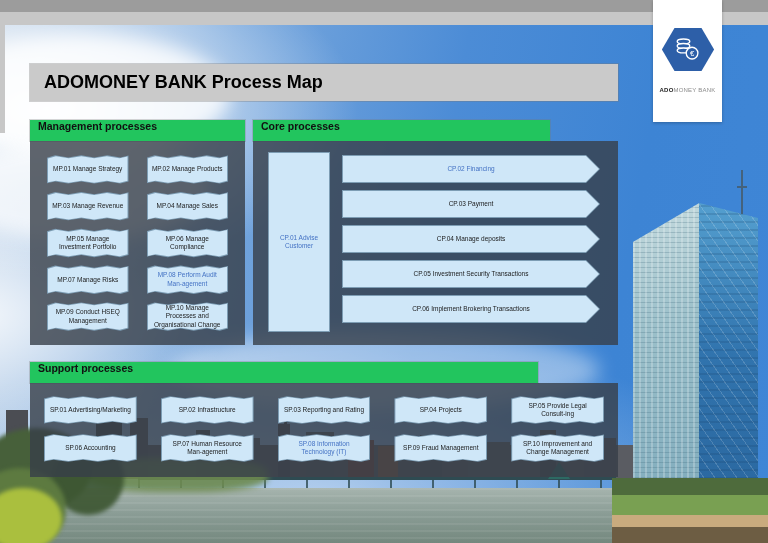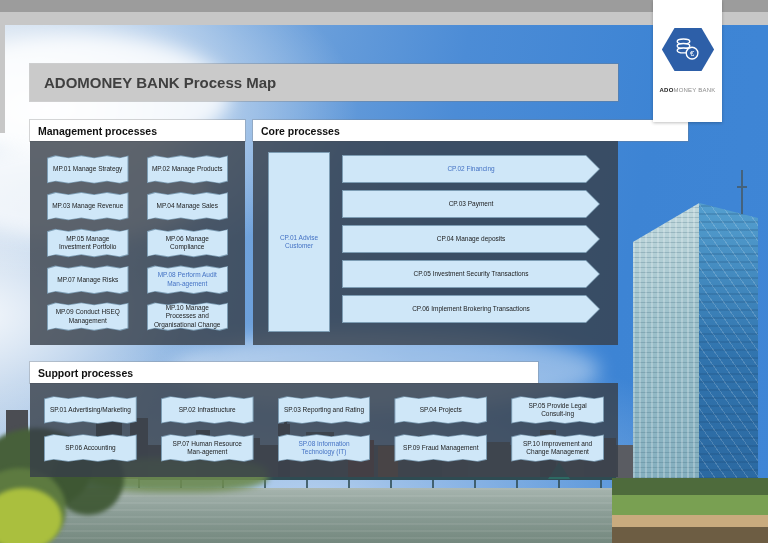--- a/index.html
+++ b/index.html
@@ -49,31 +49,31 @@
   .bar-light{position:absolute;left:0;top:12px;width:768px;height:13px;background:#c7c7c7;z-index:6;}
   .left-strip{position:absolute;left:0;top:25px;width:5px;height:108px;background:#c7c7c7;z-index:6;}
   .logo-card{position:absolute;left:653px;top:0;width:69px;height:122px;background:#fff;z-index:7;
     box-shadow:0 1px 3px rgba(0,0,0,.25);display:flex;flex-direction:column;align-items:center;}
   .logo-hex{margin-top:26px;}
   .logo-text{margin-top:14px;font-size:6px;letter-spacing:.2px;color:#8a8a8a;white-space:nowrap;}
   .logo-text b{color:#222;}
   
   .title-bar{position:absolute;left:30px;top:64px;width:588px;height:37px;background:#cacaca;z-index:5;
     display:flex;align-items:center;box-shadow:0 0 0 1px rgba(120,120,120,.35);}
-  .title-bar span{margin-left:14px;font-size:15px;font-weight:bold;color:#404040;}
-  
-  .phead{position:absolute;height:21px;background:#ffffff;z-index:5;display:flex;align-items:center;
+  .title-bar span{margin-left:14px;font-size:18px;font-weight:bold;color:#000000;}
+  
+  .phead{position:absolute;height:21px;background:#22c55e;z-index:5;display:flex;align-items:flex-start;
     box-shadow:0 0 0 1px rgba(120,120,120,.3);}
   .phead span{margin-left:8px;font-size:10.5px;font-weight:bold;color:#111;}
   .pbody{position:absolute;background:rgba(55,63,72,.8);z-index:5;}
   .mgmt-head{left:30px;top:120px;width:215px;}
   .mgmt-body{left:30px;top:141px;width:215px;height:204px;
     display:grid;grid-template-columns:1fr 1fr;column-gap:18px;row-gap:6px;
     padding:13px 17px;box-sizing:border-box;}
-  .core-head{left:253px;top:120px;width:435px;}
+  .core-head{left:253px;top:120px;width:297px;}
   .core-body{left:253px;top:141px;width:365px;height:204px;}
   .sup-head{left:30px;top:362px;width:508px;}
   .sup-body{left:30px;top:383px;width:588px;height:94px;
     display:grid;grid-template-columns:repeat(5,1fr);column-gap:24px;row-gap:8px;
     padding:12px 14px 14px;box-sizing:border-box;}
   
   .tape{position:relative;background:#7d9db4;min-height:28px;
     clip-path:polygon(0% 12%,10% 4%,26% 11%,42% 4%,58% 11%,74% 4%,90% 11%,100% 5%,
                       100% 89%,90% 96%,74% 89%,58% 96%,42% 89%,26% 96%,10% 89%,0% 95%);}
   .tape-in{position:absolute;inset:1px;background:#cfe7f8;display:flex;align-items:center;

